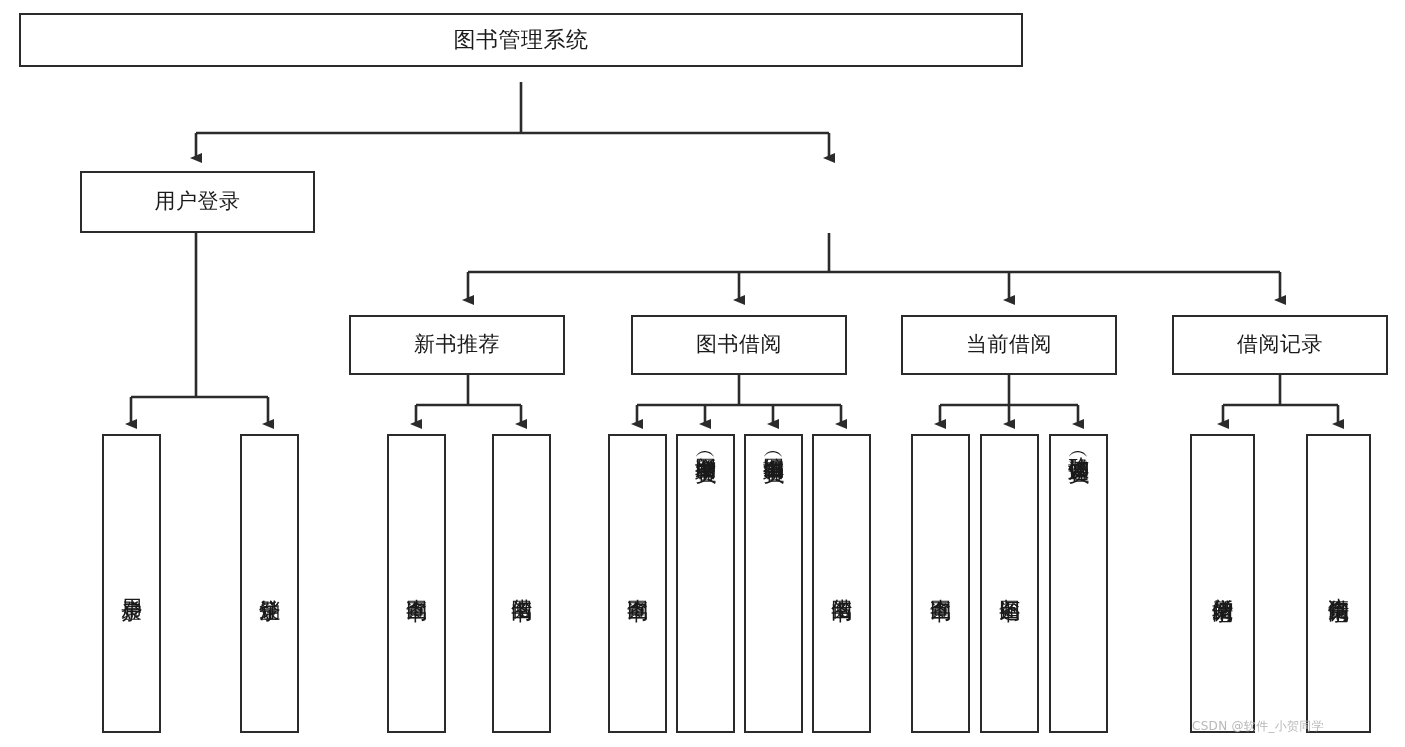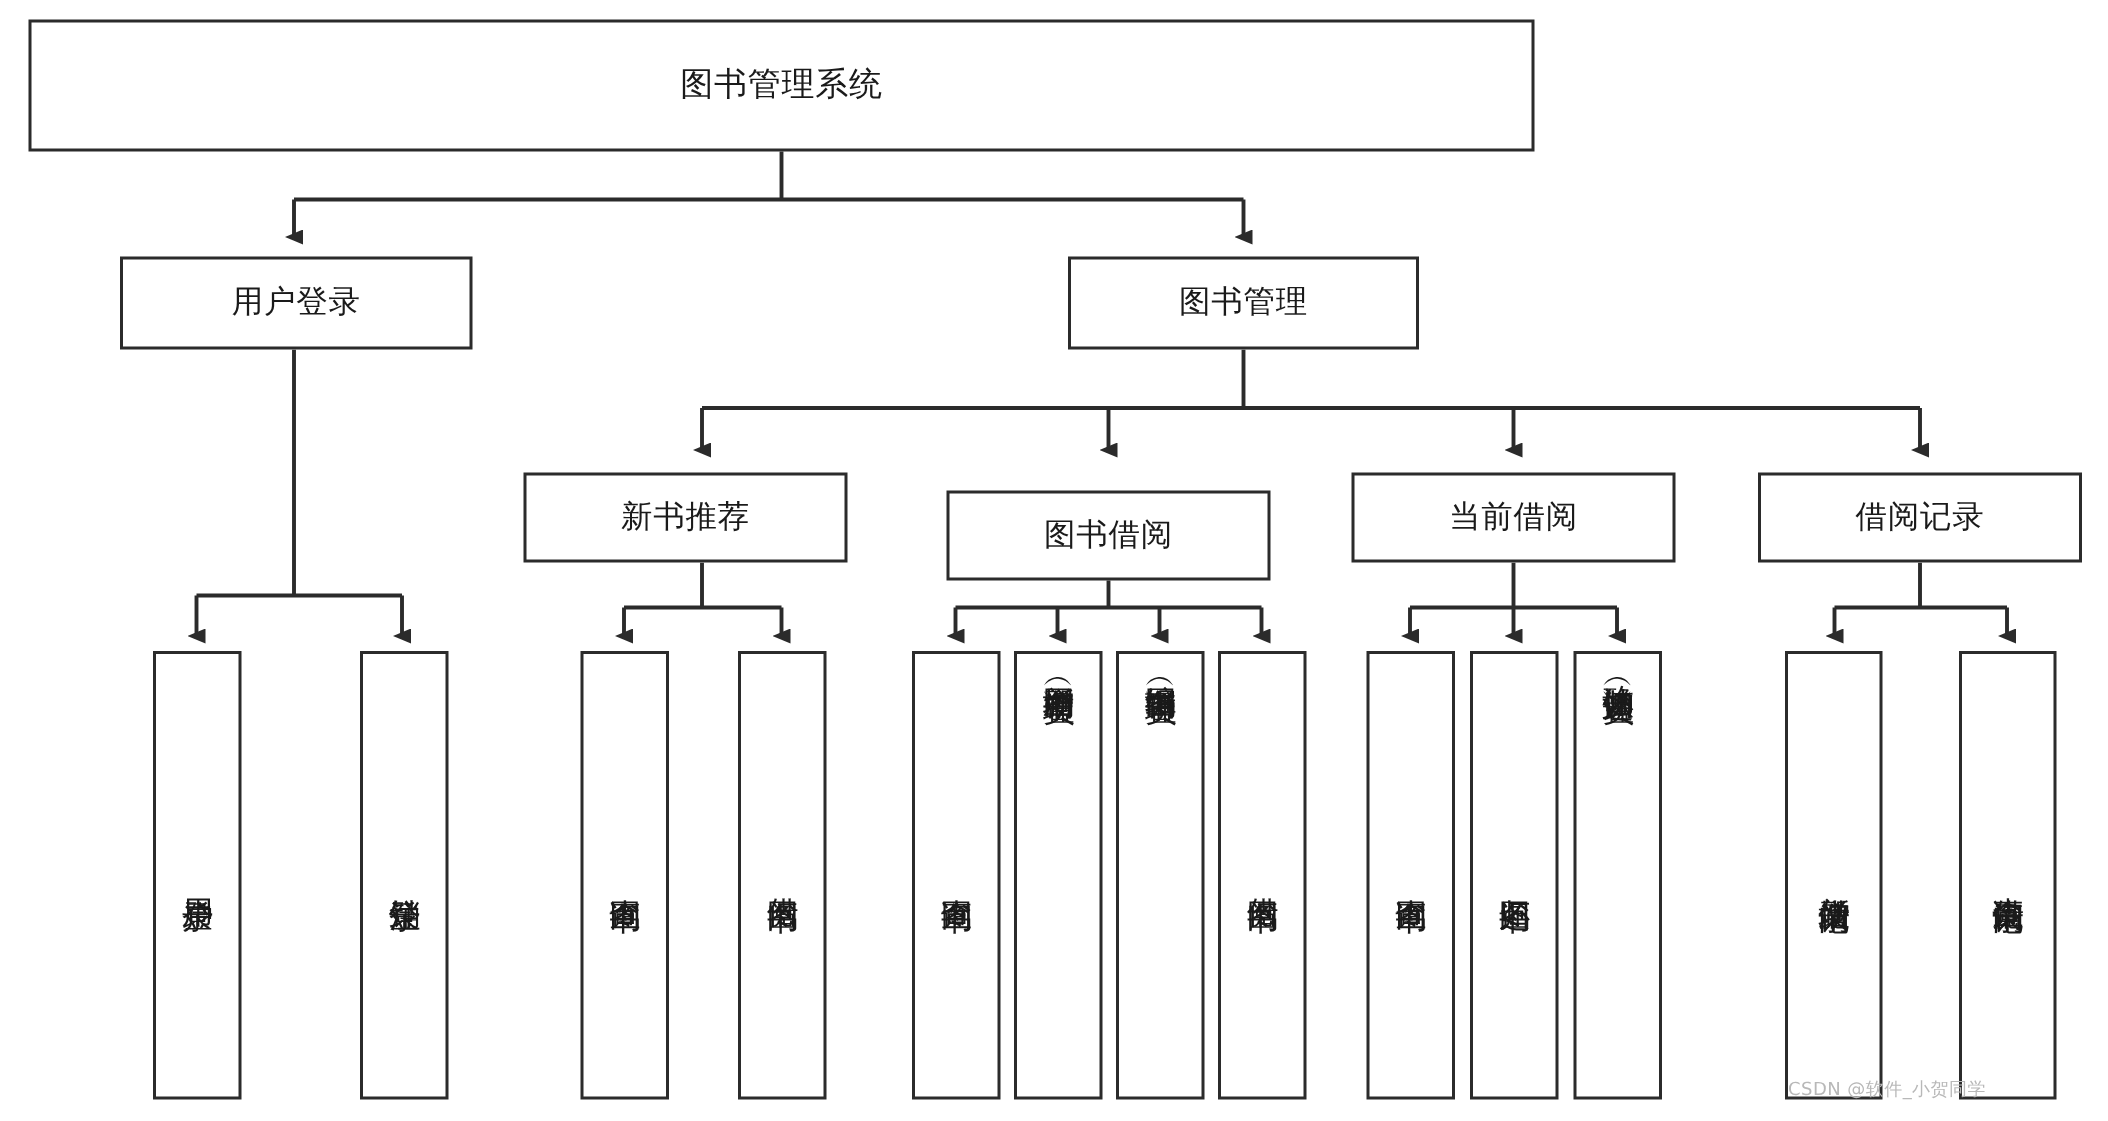--- a/index.html
+++ b/index.html
@@ -120,37 +120,34 @@
       <path d="M1009,405 L1009,424" marker-end="url(#arrow)"></path>
       <path d="M1078,405 L1078,424" marker-end="url(#arrow)"></path>
 
       <path d="M1280,375 L1280,405"></path>
       <path d="M1223,405 L1338,405"></path>
       <path d="M1223,405 L1223,424" marker-end="url(#arrow)"></path>
       <path d="M1338,405 L1338,424" marker-end="url(#arrow)"></path>
     </g>
   </svg>
 
-  <div class="node horiz root" style="left:19px; top:13px; width:1004px; height:88px;">
+  <div class="node horiz root" style="left:19px; top:13px; width:1004px; height:54px;">
     <span class="lbl">图书管理系统</span>
   </div>
 
   <div class="node horiz" style="left:80px; top:171px; width:235px; height:62px;">
     <span class="lbl">用户登录</span>
   </div>
 
-  <div class="node horiz" style="left:712px; top:171px; width:234px; height:62px;">
-    <span class="lbl">图书管理</span>
-  </div>
 
   <div class="node horiz" style="left:349px; top:315px; width:216px; height:60px;">
     <span class="lbl">新书推荐</span>
   </div>
 
-  <div class="node horiz" style="left:631px; top:327px; width:216px; height:60px;">
+  <div class="node horiz" style="left:631px; top:315px; width:216px; height:60px;">
     <span class="lbl">图书借阅</span>
   </div>
 
   <div class="node horiz" style="left:901px; top:315px; width:216px; height:60px;">
     <span class="lbl">当前借阅</span>
   </div>
 
   <div class="node horiz" style="left:1172px; top:315px; width:216px; height:60px;">
     <span class="lbl">借阅记录</span>
   </div>

